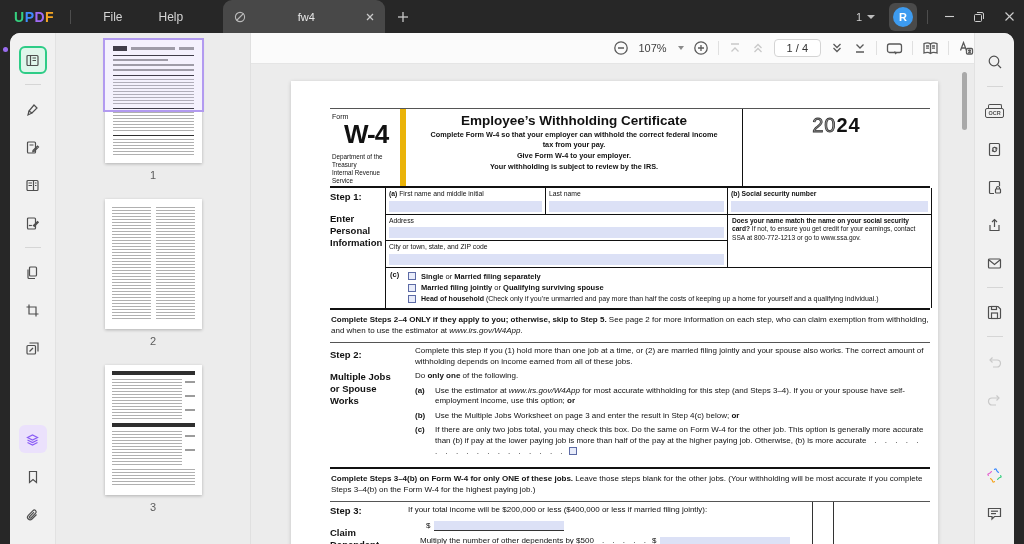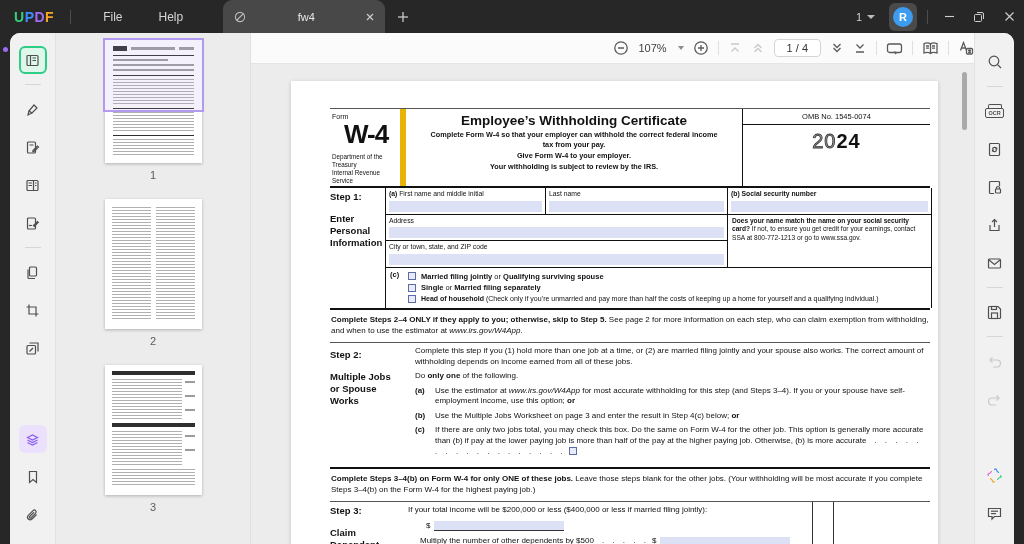--- a/index.html
+++ b/index.html
@@ -407,21 +407,20 @@
                   <div>Internal Revenue Service</div>
                 </div>
               </div>
               <div class="fh-center">
                 <div class="fh-title">Employee’s Withholding Certificate</div>
                 <div class="fh-sub">Complete Form W-4 so that your employer can withhold the correct federal income tax from your pay.</div>
                 <div class="fh-sub">Give Form W-4 to your employer.</div>
                 <div class="fh-sub">Your withholding is subject to review by the IRS.</div>
               </div>
               <div class="fh-right">
-                <div class="fh-omb">OMB No. 1545-0074</div>
                 <div class="fh-year"><span class="yr-outline">20</span><span>24</span></div>
               </div>
             </div>
 
             <div class="s1">
               <div class="step-label">
                 <div>Step 1:</div>
                 <div class="sl2">Enter</div>
                 <div>Personal</div>
                 <div>Information</div>
@@ -454,25 +453,25 @@
                   </div>
                   <div class="ssa-note">
                     <span class="b">Does your name match the name on your social security card?</span><span> If not, to ensure you get credit for your earnings, contact SSA at 800-772-1213 or go to www.ssa.gov.</span>
                   </div>
                 </div>
                 <div class="s1c">
                   <div class="s1c-letter">(c)</div>
                   <div>
                     <div class="cb-line">
                       <span class="cb"></span>
-                      <span><span class="b">Married filing jointly</span><span> or </span><span class="b">Qualifying surviving spouse</span></span>
+                      <span><span class="b">Single</span><span> or </span><span class="b">Married filing separately</span></span>
                     </div>
                     <div class="cb-line">
                       <span class="cb"></span>
-                      <span><span class="b">Single</span><span> or </span><span class="b">Married filing separately</span></span>
+                      <span><span class="b">Married filing jointly</span><span> or </span><span class="b">Qualifying surviving spouse</span></span>
                     </div>
                     <div class="cb-line">
                       <span class="cb"></span>
                       <span class="fine"><span class="b">Head of household</span><span> (Check only if you’re unmarried and pay more than half the costs of keeping up a home for yourself and a qualifying individual.)</span></span>
                     </div>
                   </div>
                 </div>
               </div>
             </div>
 

